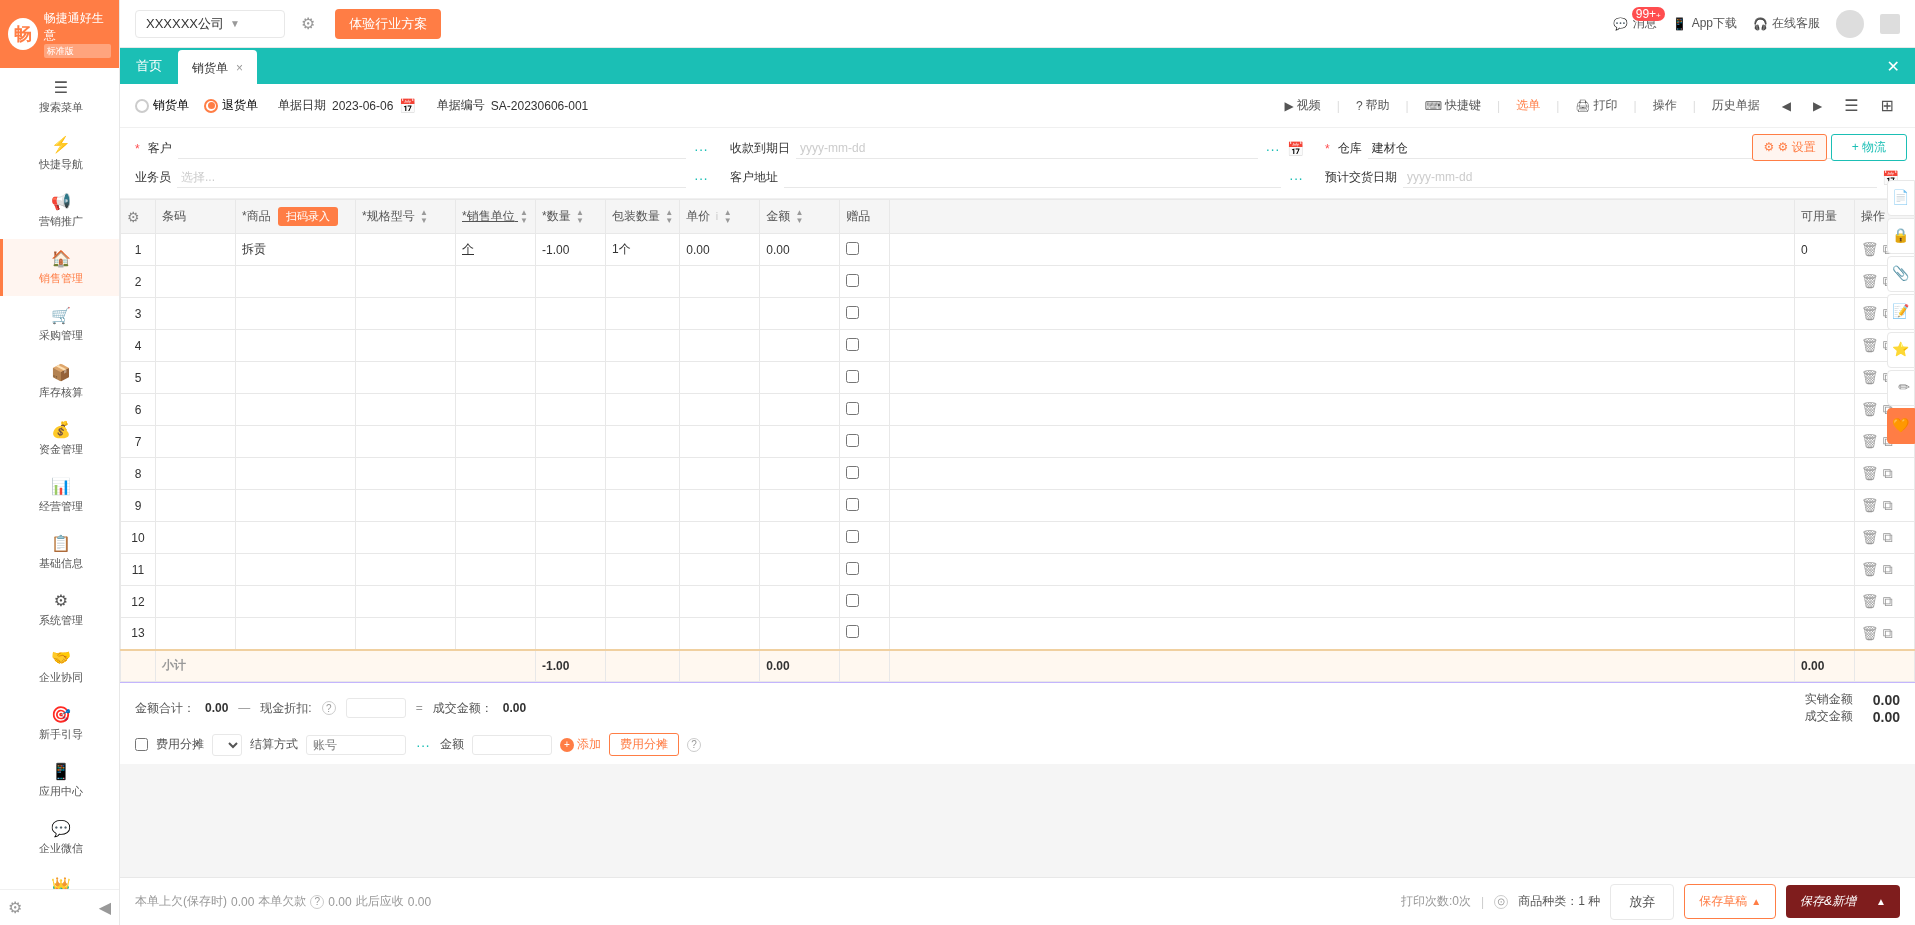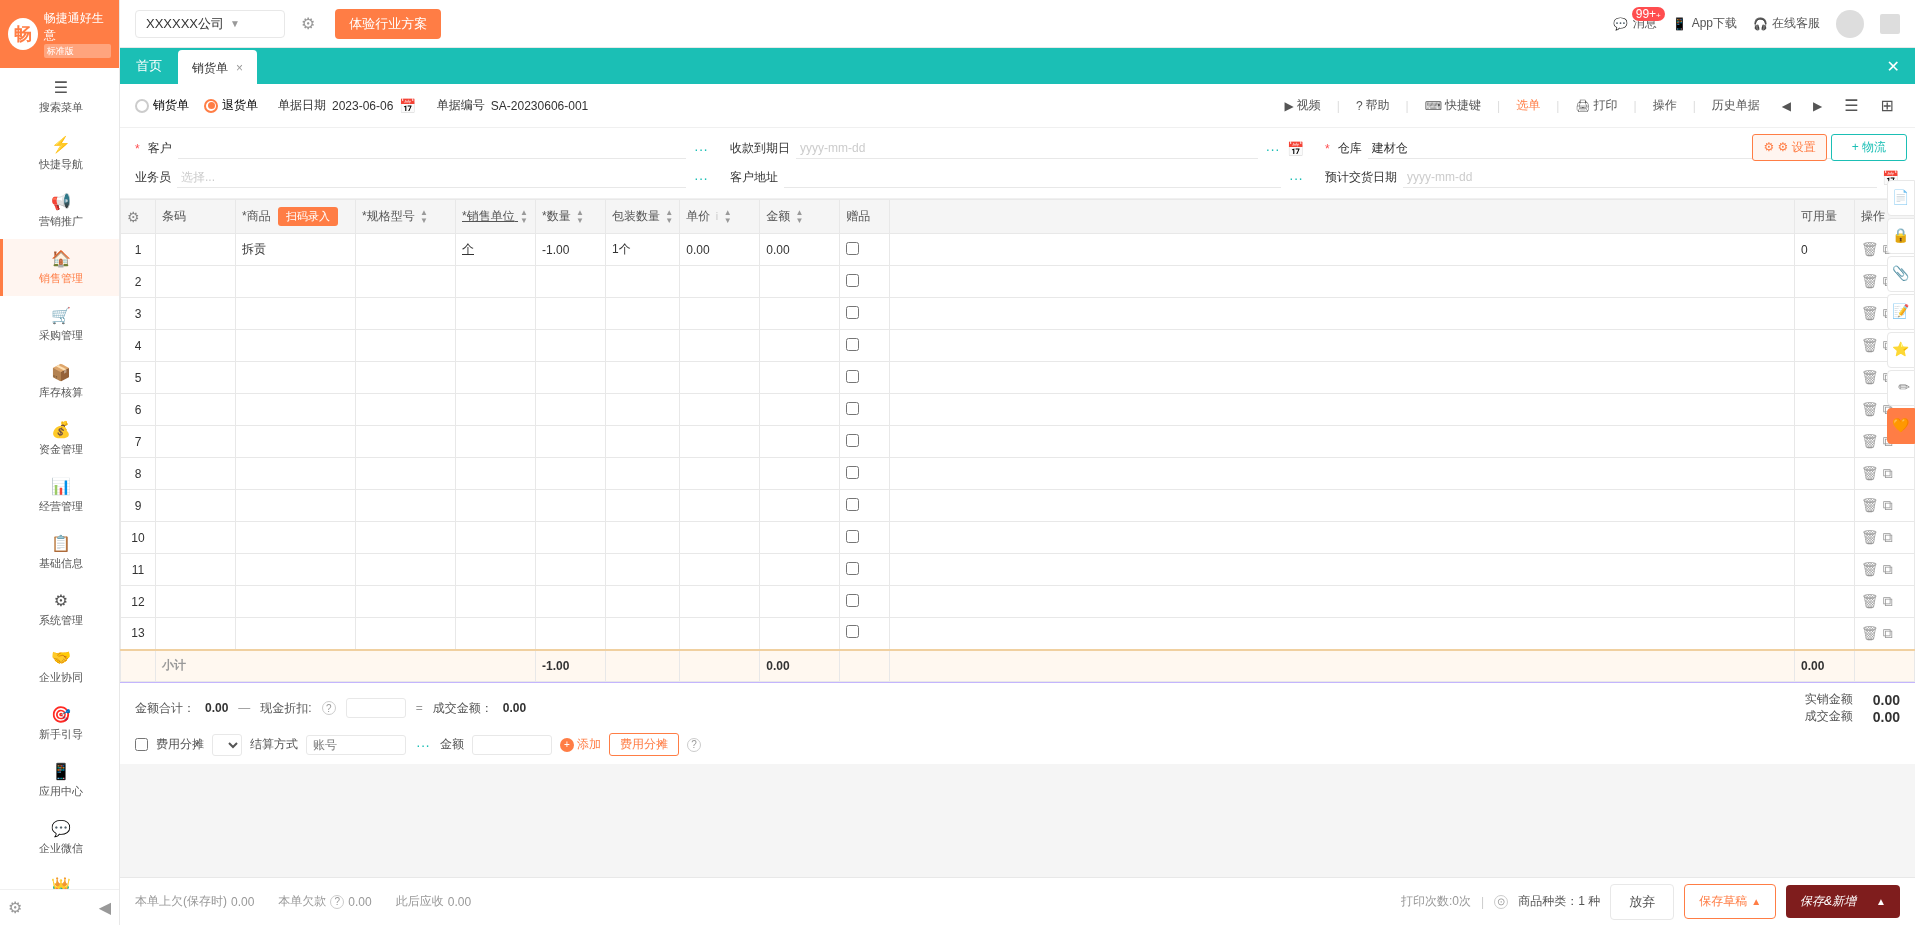--- a/index.html
+++ b/index.html
@@ -237,21 +237,21 @@
       border-radius: 3px; padding: 2px 10px; cursor: pointer; font-size: 12px;
     }
 
     
     .bottom-bar {
       position: fixed; bottom: 0; left: 120px; right: 0; height: 48px;
       background: #fff; border-top: 1px solid #e8e8e8;
       display: flex; align-items: center; justify-content: space-between;
       padding: 0 15px; z-index: 99;
     }
-    .bottom-info { display: flex; align-items: flex-end; gap: 24px; }
+    .bottom-info { display: flex; align-items: flex-end; gap: 4px; }
     .bottom-info-item { display: flex; align-items: center; gap: 4px; }
     .bottom-info-label { color: #999; }
     .bottom-info-val { color: #333; }
     .bottom-info-val.zero { color: #999; }
     .circle-q {
       width: 14px; height: 14px; border-radius: 50%; border: 1px solid #ccc;
       display: inline-flex; align-items: center; justify-content: center;
       color: #999; font-size: 10px; cursor: pointer;
     }
 

